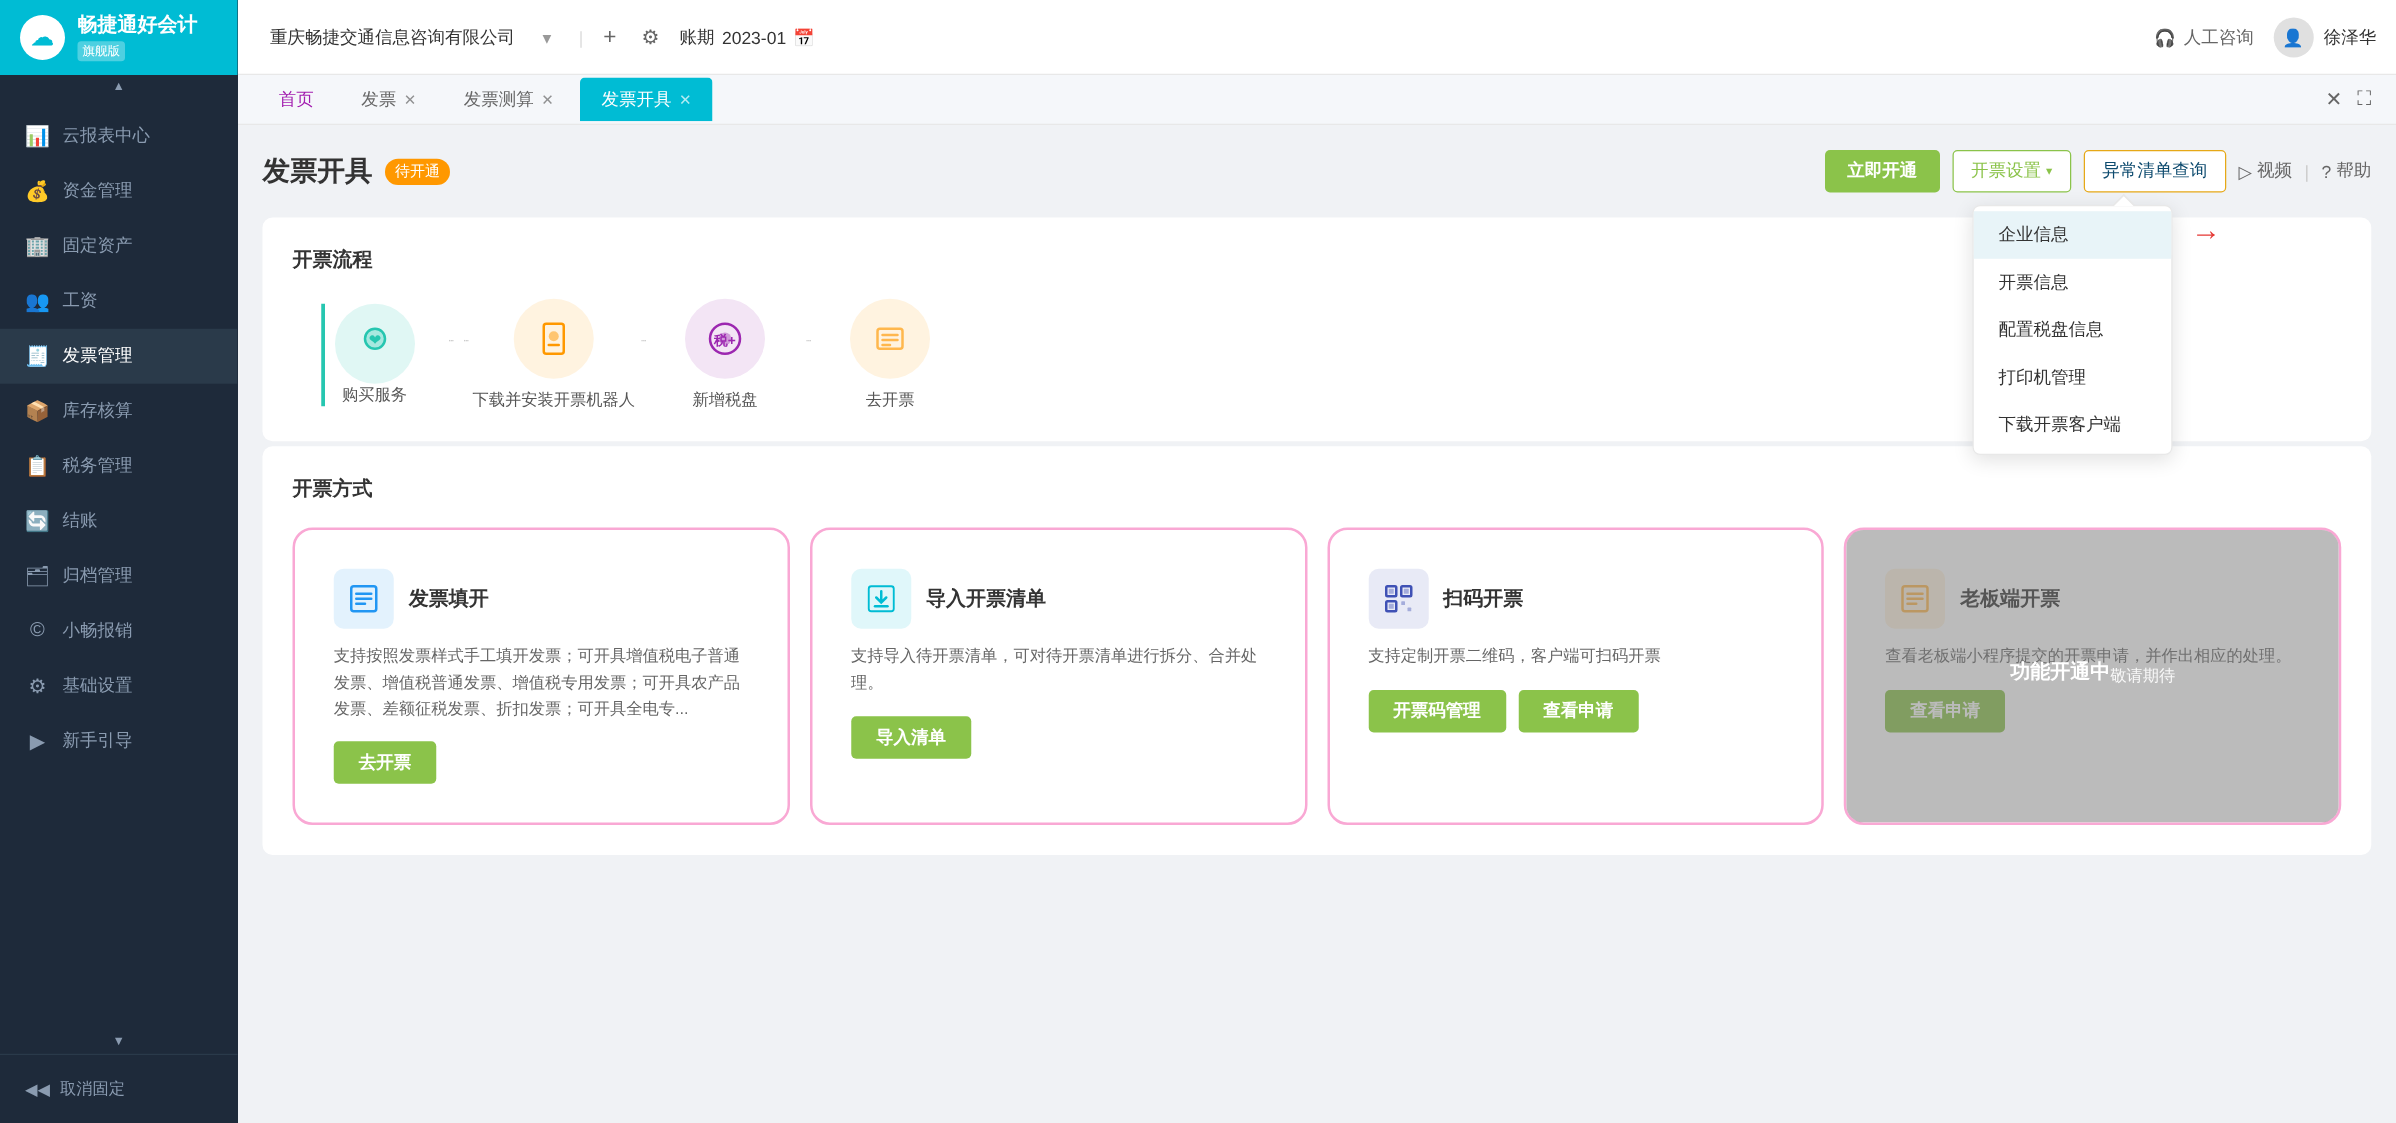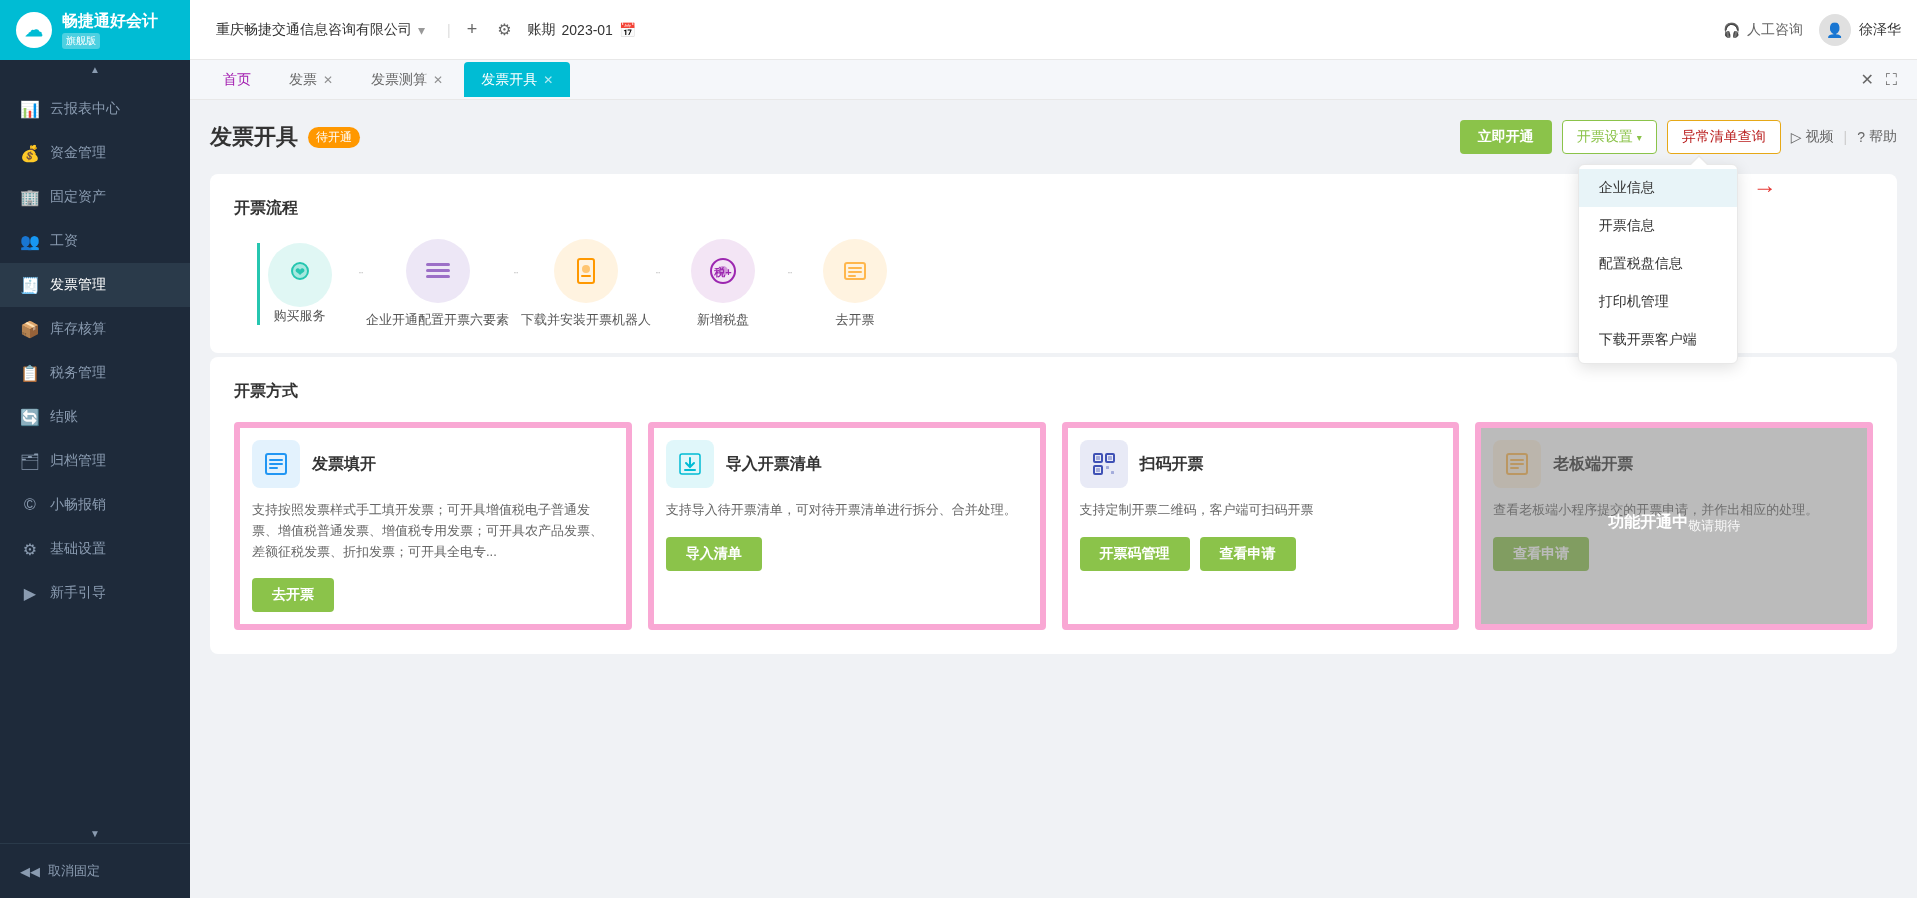--- a/index.html
+++ b/index.html
@@ -36,21 +36,21 @@
     .sidebar-arrow { text-align: center; padding: 4px; color: #8a9bb0; cursor: pointer; font-size: 10px; }
 
     
     .main { margin-left: 190px; display: flex; flex-direction: column; height: 100vh; }
 
     
     .topbar {
       background: white; height: 60px; display: flex; align-items: center; padding: 0 16px; border-bottom: 1px solid #e8e8e8; gap: 12px;
     }
     .company-selector {
-      display: flex; align-items: center; gap: 6px; cursor: pointer; color: #333; font-size: 14px; padding: 6px 10px; border-radius: 4px;
+      display: flex; align-items: center; gap: 22px; cursor: pointer; color: #333; font-size: 14px; padding: 6px 10px; border-radius: 4px;
     }
     .topbar-divider { color: #ddd; }
     .topbar-btn { background: none; border: none; cursor: pointer; color: #666; font-size: 18px; padding: 4px; }
     .period-info { display: flex; align-items: center; gap: 6px; color: #333; font-size: 14px; }
     .period-icon { color: #666; }
     .topbar-right { margin-left: auto; display: flex; align-items: center; gap: 16px; }
     .service-btn { display: flex; align-items: center; gap: 6px; color: #666; cursor: pointer; font-size: 14px; }
     .user-info { display: flex; align-items: center; gap: 8px; color: #333; cursor: pointer; }
     .user-avatar { width: 32px; height: 32px; background: #e0e0e0; border-radius: 50%; display: flex; align-items: center; justify-content: center; color: #999; }
 
@@ -72,42 +72,42 @@
     .page-header { display: flex; align-items: center; justify-content: space-between; margin-bottom: 20px; }
     .page-title-row { display: flex; align-items: center; gap: 10px; }
     .page-title { font-size: 22px; font-weight: bold; color: #333; }
     .status-badge { background: #ff9800; color: white; font-size: 12px; padding: 2px 8px; border-radius: 12px; }
     .header-actions { display: flex; align-items: center; gap: 10px; padding-left: 45px; }
 
     .btn-primary { background: #8bc34a; color: white; border: none; padding: 8px 18px; border-radius: 4px; cursor: pointer; font-size: 14px; font-weight: bold; }
     .btn-outline-green {
       background: white; color: #8bc34a; border: 1.5px solid #8bc34a; padding: 7px 14px; border-radius: 4px; cursor: pointer; font-size: 14px; display: flex; align-items: center; gap: 4px; position: relative;
     }
-    .btn-outline-yellow { background: white; color: #b91c1c; border: 1.5px solid #e6a817; padding: 7px 14px; border-radius: 4px; cursor: pointer; font-size: 14px; display: flex; align-items: center; gap: 4px; }
+    .btn-outline-yellow { background: white; color: #0c4a6e; border: 1.5px solid #e6a817; padding: 7px 14px; border-radius: 4px; cursor: pointer; font-size: 14px; display: flex; align-items: center; gap: 4px; }
     .btn-help { background: none; border: none; color: #666; cursor: pointer; font-size: 14px; display: flex; align-items: center; gap: 4px; }
 
     
     .section-card { background: white; border-radius: 8px; padding: 24px; margin-bottom: 4px; }
     .section-title { font-size: 16px; font-weight: bold; color: #333; margin-bottom: 20px; }
 
     
     .process-flow { display: flex; align-items: center; gap: 0; }
     .process-item { display: flex; flex-direction: column; align-items: center; gap: 8px; min-width: 120px; }
     .process-icon-wrap { width: 64px; height: 64px; border-radius: 50%; display: flex; align-items: center; justify-content: center; font-size: 28px; }
     .process-icon-teal { background: #e0f7f4; color: #26c6b0; }
     .process-icon-purple { background: #ede7f6; color: #9c6fc7; }
     .process-icon-orange { background: #fff3e0; color: #ff9800; }
     .process-icon-violet { background: #f3e5f5; color: #9c27b0; }
     .process-icon-peach { background: #fff3e0; color: #ffb74d; }
     .process-label { font-size: 13px; color: #555; text-align: center; }
     .process-dots { color: #ccc; font-size: 10px; margin: 0 4px; padding-bottom: 24px; letter-spacing: -2px; }
 
     
     .methods-grid { display: grid; grid-template-columns: repeat(4, 1fr); gap: 16px; }
-    .method-card { background: white; border-radius: 4px; padding: 12px; border: 6px solid #f9a8d4; }
+    .method-card { background: white; border-radius: 16px; padding: 31px; border: 2px solid #f9a8d4; }
     .method-card.overlay { position: relative; overflow: hidden; }
     .method-card-overlay { position: absolute; inset: 0; background: rgba(120,120,120,0.5); display: flex; flex-direction: row; align-items: center; justify-content: center; z-index: 2; }
     .overlay-text { color: white; font-size: 16px; font-weight: bold; margin-bottom: 8px; }
     .overlay-sub { color: rgba(255,255,255,0.9); font-size: 13px; }
     .method-header { display: flex; align-items: center; gap: 12px; margin-bottom: 12px; }
     .method-icon { width: 48px; height: 48px; border-radius: 8px; display: flex; align-items: center; justify-content: center; font-size: 24px; }
     .method-icon-blue { background: #e3f2fd; color: #2196f3; }
     .method-icon-teal { background: #e0f7fa; color: #00bcd4; }
     .method-icon-indigo { background: #e8eaf6; color: #3f51b5; }
     .method-title { font-size: 16px; font-weight: bold; color: #333; }
@@ -321,30 +321,20 @@
                   <circle cx="16" cy="12" r="8" fill="#26c6b0" opacity="0.3"></circle>
                   <circle cx="16" cy="12" r="8" fill="none" stroke="#26c6b0" stroke-width="2"></circle>
                   <text x="16" y="17" text-anchor="middle" fill="#26c6b0" font-size="12">❤</text>
                 </svg>
             </div>
             <span class="process-label">购买服务</span>
           </div>
         </div>
         <div class="process-dots">···</div>
 
-        <div class="process-item">
-          <div class="process-icon-wrap process-icon-purple">
-            <svg width="32" height="32" viewBox="0 0 32 32">
-                <rect x="4" y="8" width="24" height="3" rx="1.5" fill="#9c6fc7"></rect>
-                <rect x="4" y="14" width="24" height="3" rx="1.5" fill="#9c6fc7"></rect>
-                <rect x="4" y="20" width="24" height="3" rx="1.5" fill="#9c6fc7"></rect>
-              </svg>
-          </div>
-          <span class="process-label">企业开通配置开票六要素</span>
-        </div>
         <div class="process-dots">···</div>
 
         <div class="process-item">
           <div class="process-icon-wrap process-icon-orange">
             <svg width="32" height="32" viewBox="0 0 32 32">
                 <rect x="8" y="4" width="16" height="24" rx="2" fill="none" stroke="#ff9800" stroke-width="2"></rect>
                 <circle cx="16" cy="14" r="4" fill="#ff9800" opacity="0.5"></circle>
                 <rect x="11" y="20" width="10" height="2" rx="1" fill="#ff9800"></rect>
               </svg>
           </div>

